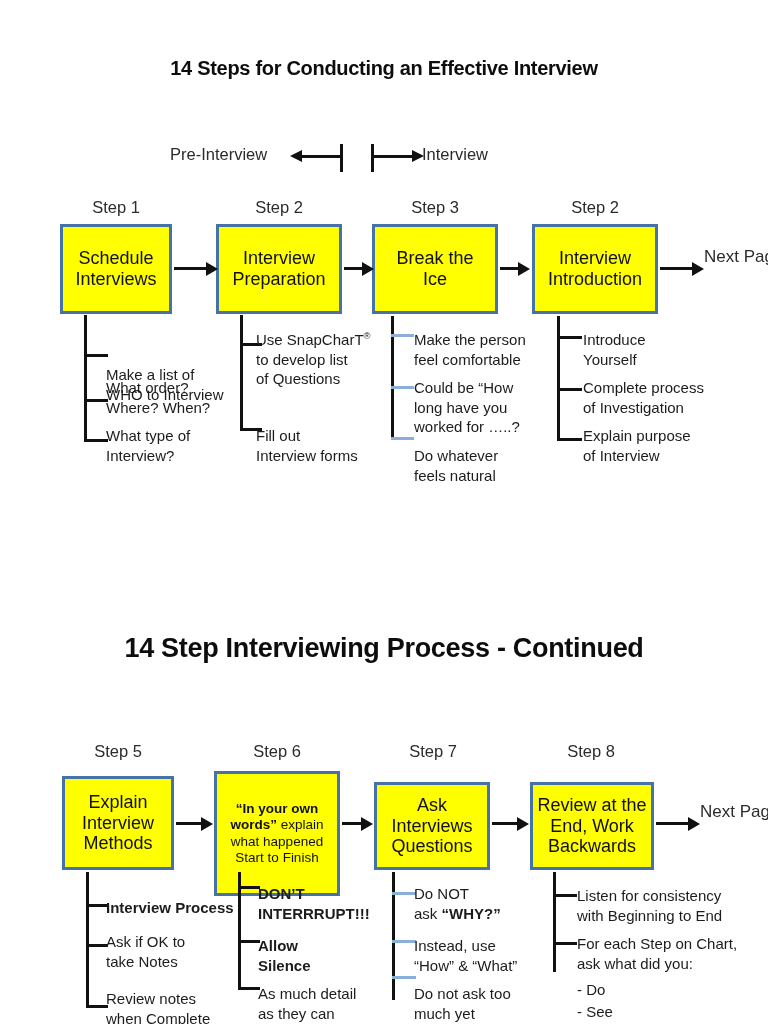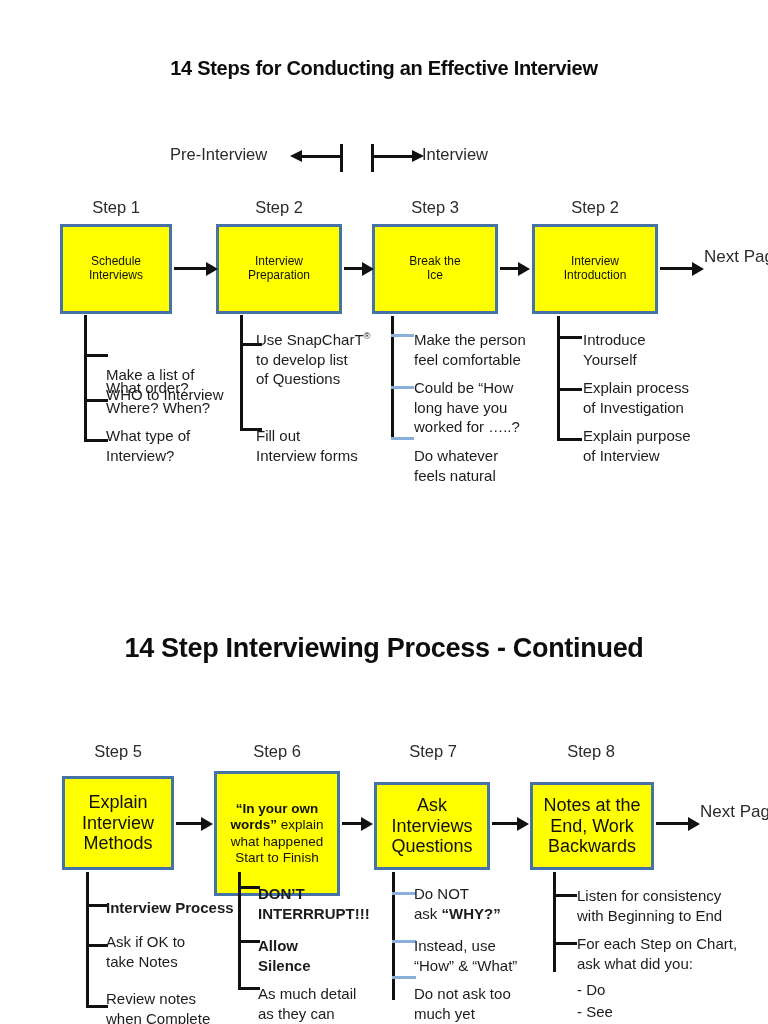--- a/index.html
+++ b/index.html
@@ -59,21 +59,21 @@
   }
   .step-box {
     position: absolute;
     background: #FFFF00;
     border: 3px solid #4573a7;
     display: flex; align-items: center; justify-content: center;
     text-align: center;
     color: #111;
   }
   .step-box .bt { padding: 0 4px; line-height: 1.16; }
-  .r1 .bt { font-size: 12px; }
+  .r1 .bt { font-size: 18px; }
   .r2 .bt { font-size: 18px; }
   .step-box.small .bt { font-size: 13.5px; line-height: 1.22; }
   .step-box .bold { font-weight: bold; }
 
   
   .conn { position: absolute; height: 3px; background: #111; }
   .conn .head {
     position: absolute; top: -5.5px; right: -11px; width: 0; height: 0;
     border-top: 7px solid transparent; border-bottom: 7px solid transparent;
     border-left: 12px solid #111;
@@ -215,21 +215,21 @@
       <div class="bullet" style="top:48px;">Could be “How
 long have you
 worked for …..?</div>
       <div class="bullet" style="top:116px;">Do whatever
 feels natural</div>
     </div>
 
     <div class="bullets" style="left:583px; top:330px; width:140px;">
       <div class="bullet" style="top:0px;">Introduce
 Yourself</div>
-      <div class="bullet" style="top:48px;">Explain process
+      <div class="bullet" style="top:48px;">Complete process
 of Investigation</div>
       <div class="bullet" style="top:96px;">Explain purpose
 of Interview</div>
     </div>
   </div>
 
   <div>
 
     <div class="slide-title" id="title-2">14 Step Interviewing Process - Continued</div>
 
@@ -255,21 +255,21 @@
     <div class="step-box r2" style="left:374px; top:782px; width:116px; height:88px;">
       <div class="bt">
         <span>Ask</span><br>
         <span>Interviews</span><br>
         <span>Questions</span>
       </div>
     </div>
 
     <div class="step-box r2" style="left:530px; top:782px; width:124px; height:88px;">
       <div class="bt">
-        <span>Notes at the</span><br>
+        <span>Review at the</span><br>
         <span>End, Work</span><br>
         <span>Backwards</span>
       </div>
     </div>
 
     <div class="conn" style="left:176px; top:822px; width:26px;">
         <span class="head"></span>
       </div>
     <div class="conn" style="left:342px; top:822px; width:20px;">
         <span class="head"></span>

